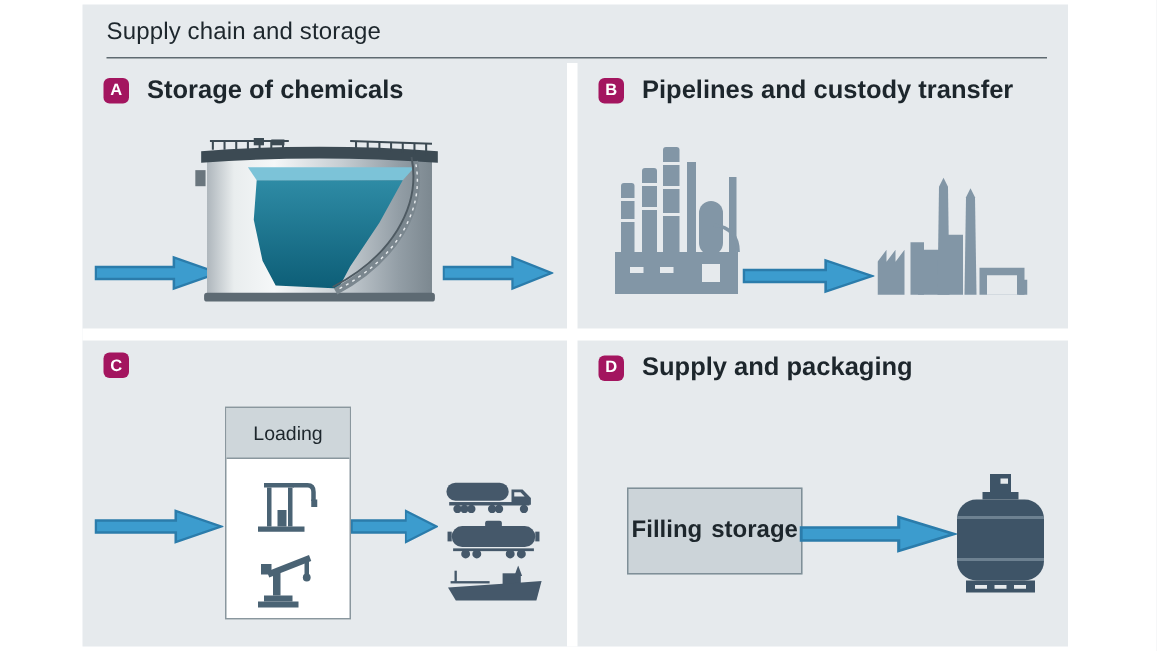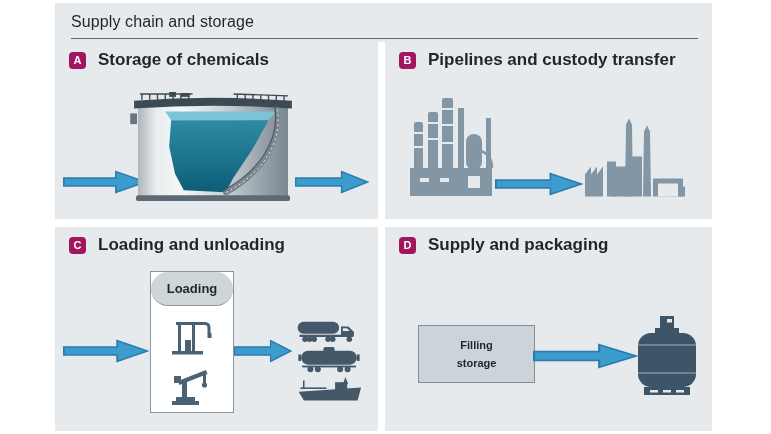--- a/index.html
+++ b/index.html
@@ -43,25 +43,25 @@
   .abs{position:absolute;}
   .arrow-shape{fill:var(--arrow-fill);stroke:var(--arrow-stroke);stroke-width:2;}
   .sil{fill:var(--silhouette);}
   .bg-notch{fill:var(--panel-bg);}
   .veh{fill:var(--vehicle);}
   .cyl{fill:var(--cylinder);}
   .cyl-light{fill:var(--cylinder-light);}
   .larm{fill:var(--loading-icon);}
   .loading-box{border:1px solid var(--loading-border);background:var(--loading-body-bg);}
   .loading-box-header{height:34px;background:var(--loading-header-bg);border-bottom:1px solid var(--loading-border);
-                      display:flex;align-items:center;justify-content:center;font-size:13px;font-weight:700;color:var(--text);border-radius:17px;}
+                      display:flex;align-items:center;justify-content:center;font-size:13px;font-weight:400;color:var(--text);}
   .loading-box-body{position:relative;height:calc(100% - 35px);}
   .machine-box{background:var(--machine-box-bg);border:1px solid var(--machine-box-border);
-               display:flex;flex-direction:column;align-items:center;justify-content:center;gap:6px;
-               font-size:11px;font-weight:700;color:var(--text);}
+               display:flex;flex-direction:row;align-items:center;justify-content:center;gap:6px;
+               font-size:16px;font-weight:700;color:var(--text);}
 </style>
 </head>
 <body>
 
 <div class="page">
   <div class="panel">
 
     <div class="page-title">Supply chain and storage</div>
     <div class="title-rule"></div>
 
@@ -182,21 +182,20 @@
             <rect x="68" y="64" width="30" height="18"></rect>
             <rect x="94" y="72" width="6" height="10"></rect>
           </g>
           <rect class="bg-notch" x="73" y="69" width="20" height="13"></rect>
         </svg>
       </div>
 
       <div class="quad quad-c">
         <div class="quad-header">
           <span class="badge">C</span>
-          <span class="quad-title">Loading and unloading</span>
         </div>
 
         <svg class="abs" style="left:8px;top:112px" width="86" height="24" viewBox="0 0 100 30" preserveAspectRatio="none">
           <polygon class="arrow-shape" points="1,10 63,10 63,2 98,15 63,28 63,20 1,20"></polygon>
         </svg>
 
         <div class="abs loading-box" style="left:95px;top:44px;width:84px;height:142px">
           <div class="loading-box-header">Loading</div>
           <div class="loading-box-body">
             <svg class="abs" style="left:19px;top:8px" width="46" height="42" viewBox="0 0 46 42">

